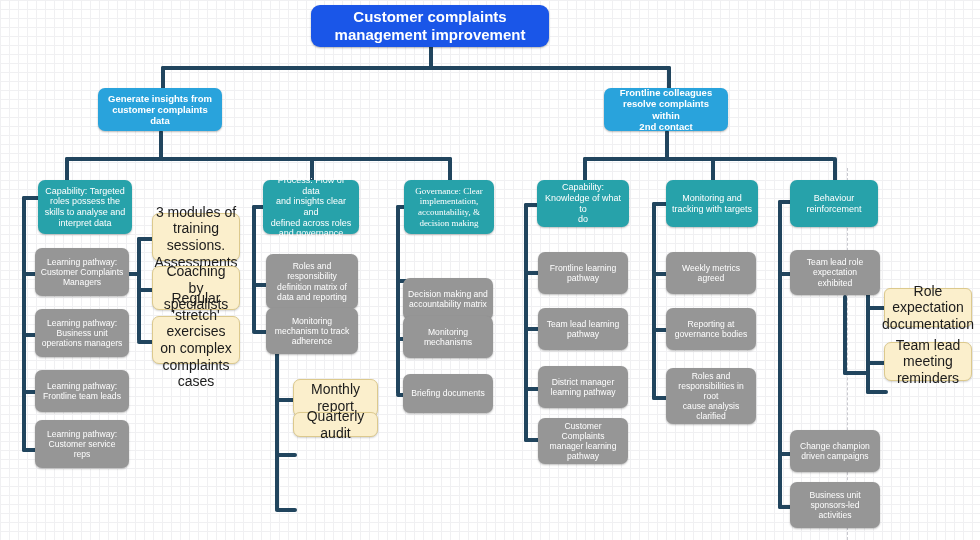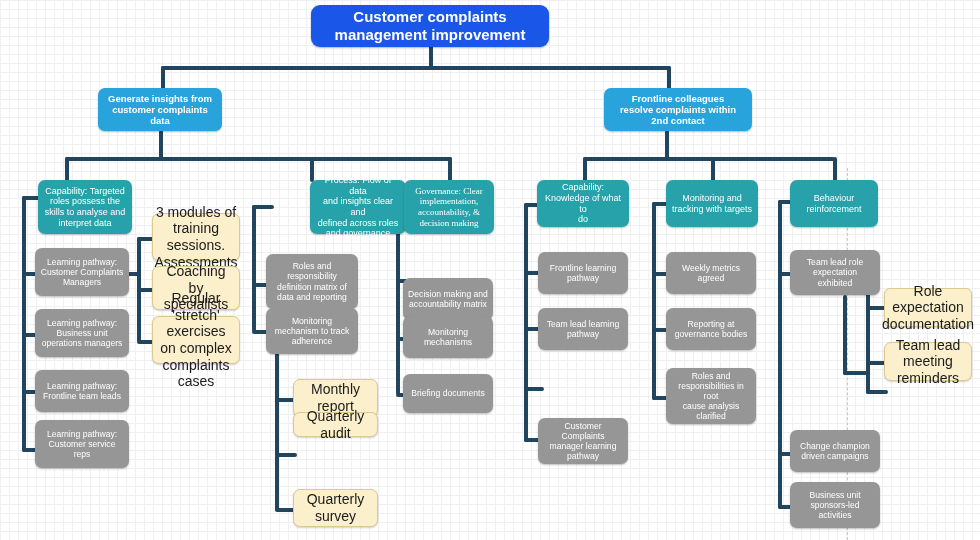--- a/index.html
+++ b/index.html
@@ -143,29 +143,29 @@
   <div class="conn h" style="left:866px;top:390px;width:22px;"></div>
   <div class="conn v" style="left:843px;top:295px;height:80px;"></div>
   <div class="conn h" style="left:843px;top:371px;width:27px;"></div>
 
   <div class="node n-root" style="left:311px;top:5px;width:238px;height:42px;">Customer complaints
 management improvement</div>
 
   <div class="node n-l1" style="left:98px;top:88px;width:124px;height:43px;">Generate insights from
 customer complaints
 data</div>
-  <div class="node n-l1" style="left:604px;top:88px;width:148px;height:43px;">Frontline colleagues
+  <div class="node n-l1" style="left:604px;top:88px;width:124px;height:43px;">Frontline colleagues
 resolve complaints within
 2nd contact</div>
 
   <div class="node n-l2" style="left:38px;top:180px;width:94px;height:54px;">Capability: Targeted
 roles possess the
 skills to analyse and
 interpret data</div>
-  <div class="node n-l2" style="left:263px;top:180px;width:96px;height:54px;margin-left:47px;">Process: Flow of data
+  <div class="node n-l2" style="left:263px;top:180px;width:96px;height:54px;">Process: Flow of data
 and insights clear and
 defined across roles
 and governance</div>
   <div class="node n-l2" style="left:404px;top:180px;width:90px;height:54px;font-family:Liberation Serif, serif;">Governance: Clear
 implementation,
 accountability, &amp;
 decision making</div>
   <div class="node n-l2" style="left:537px;top:180px;width:92px;height:47px;">Capability:
 Knowledge of what to
 do</div>
@@ -197,20 +197,22 @@
   <div class="node n-l3" style="left:403px;top:258px;width:90px;height:42px;margin-top:20px;">Decision making and
 accountability matrix</div>
   <div class="node n-l3" style="left:403px;top:316px;width:90px;height:42px;">Monitoring
 mechanisms</div>
   <div class="node n-l3" style="left:403px;top:374px;width:90px;height:39px;">Briefing documents</div>
 
   <div class="node n-l3" style="left:538px;top:252px;width:90px;height:42px;">Frontline learning
 pathway</div>
   <div class="node n-l3" style="left:538px;top:308px;width:90px;height:42px;">Team lead learning
 pathway</div>
+  <div class="node n-l3" style="left:538px;top:366px;width:90px;height:42px;">District manager
+learning pathway</div>
   <div class="node n-l3" style="left:538px;top:418px;width:90px;height:46px;">Customer Complaints
 manager learning
 pathway</div>
 
   <div class="node n-l3" style="left:666px;top:252px;width:90px;height:42px;">Weekly metrics
 agreed</div>
   <div class="node n-l3" style="left:666px;top:308px;width:90px;height:42px;">Reporting at
 governance bodies</div>
   <div class="node n-l3" style="left:666px;top:368px;width:90px;height:56px;">Roles and
 responsibilities in root
@@ -229,20 +231,19 @@
 sessions.
 Assessments</div>
   <div class="node n-l4" style="left:152px;top:266px;width:88px;height:44px;">Coaching by
 specialists</div>
   <div class="node n-l4" style="left:152px;top:316px;width:88px;height:48px;">Regular 'stretch'
 exercises on complex
 complaints cases</div>
 
   <div class="node n-l4" style="left:293px;top:379px;width:85px;height:38px;">Monthly report</div>
   <div class="node n-l4" style="left:293px;top:412px;width:85px;height:25px;">Quarterly audit</div>
-  <div class="node n-l4" style="left:293px;top:489px;width:85px;height:38px;">Quarterly survey</div>
 
   <div class="node n-l4" style="left:884px;top:288px;width:88px;height:39px;border-radius:6px;">Role expectation
 documentation</div>
   <div class="node n-l4" style="left:884px;top:342px;width:88px;height:39px;">Team lead meeting
 reminders</div>
 
 </div>
 
 </body></html>

